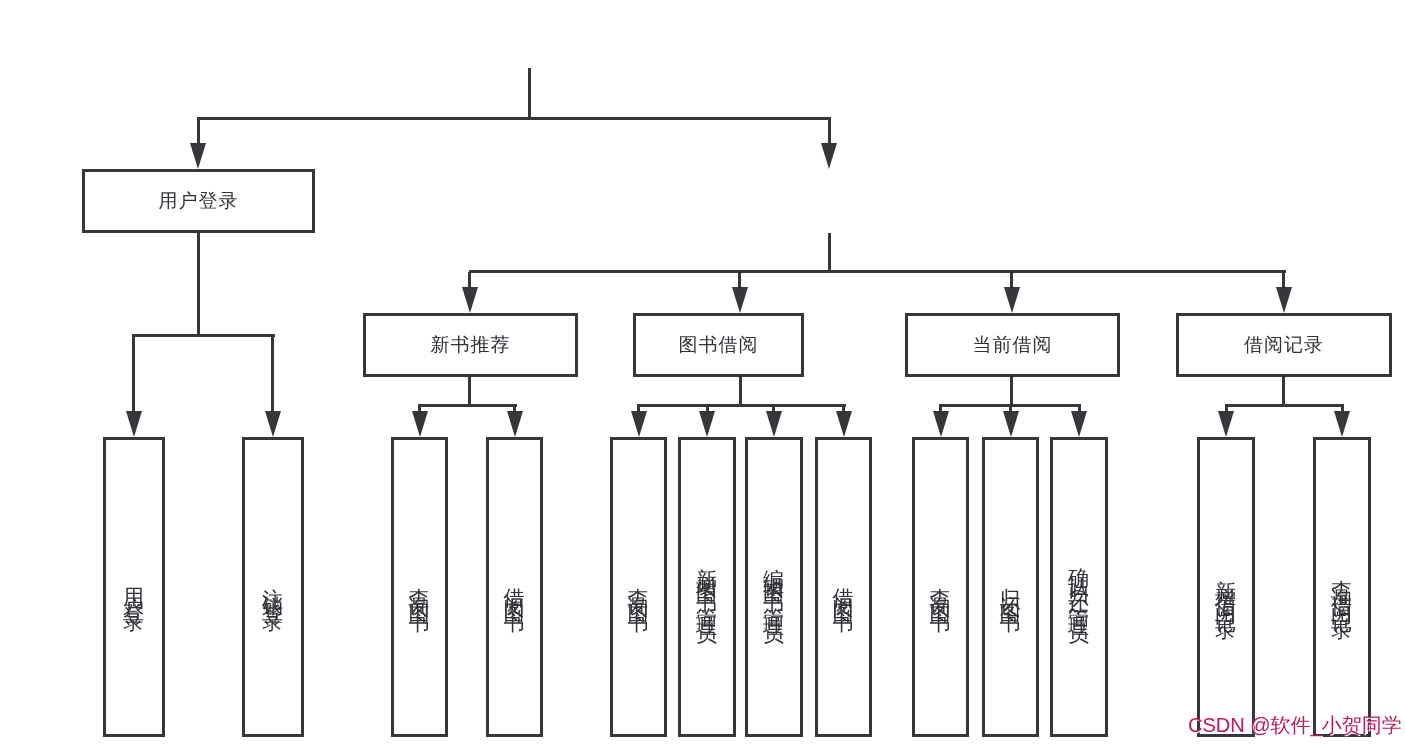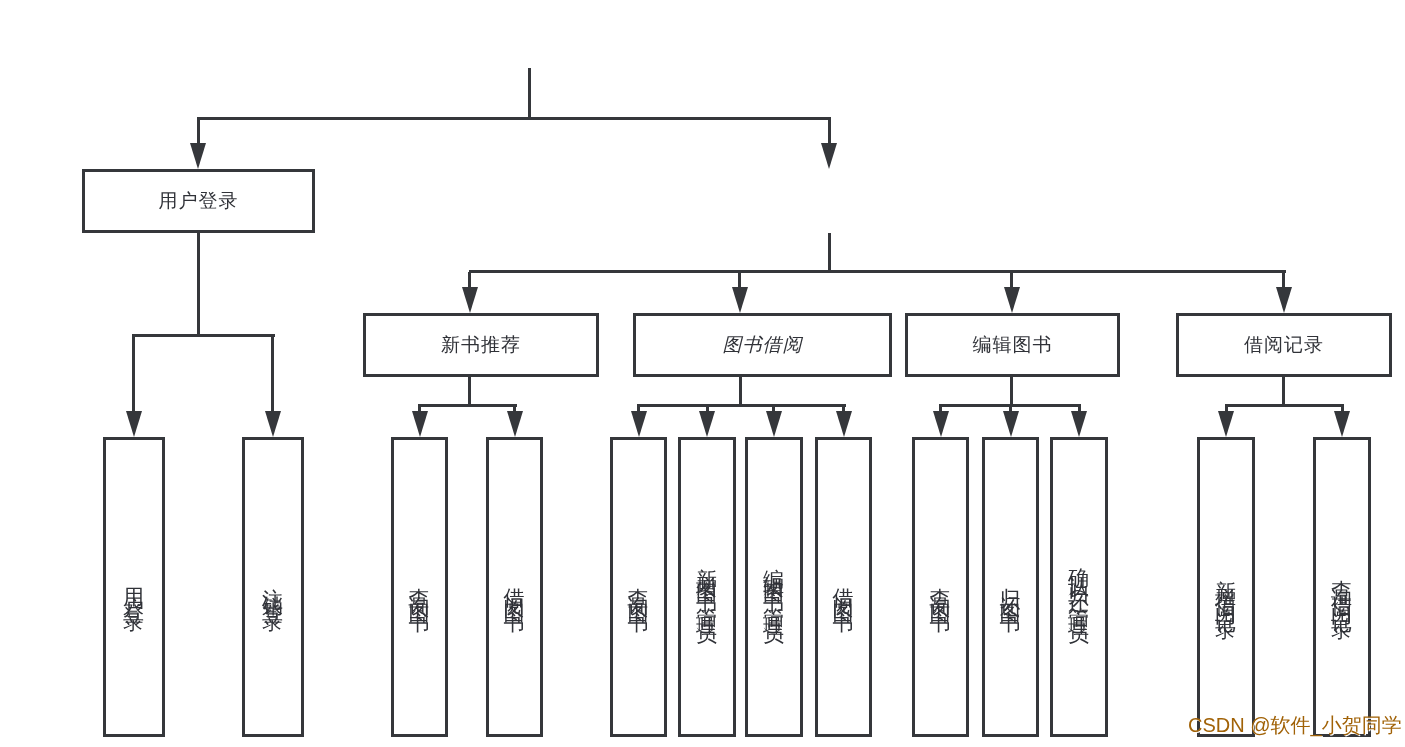--- a/index.html
+++ b/index.html
@@ -21,21 +21,21 @@
   }
   .vline { position:absolute; width:3px; background:#35373b; }
   .hline { position:absolute; height:3px; background:#35373b; }
   .arrow {
     position:absolute; width:0; height:0;
     border-left:8px solid transparent; border-right:8px solid transparent;
     border-top:26px solid #35373b;
   }
   .watermark {
     position:absolute; left:1188px; top:712px; z-index:5;
-    font-size:20px; color:#a16207; white-space:nowrap;
+    font-size:20px; color:#be185d; white-space:nowrap;
     text-shadow:1px 1px 0 #ffffff;
   }
 </style>
 </head>
 <body>
 
 <div class="canvas">
 
 
   <div class="vline" style="left:528px;top:68px;height:50px;"></div>
@@ -60,28 +60,28 @@
   <div class="hline" style="left:469px;top:270px;width:817px;"></div>
   <div class="vline" style="left:468px;top:272px;height:17px;"></div>
   <div class="arrow" style="left:462px;top:287px;"></div>
   <div class="vline" style="left:738px;top:272px;height:17px;"></div>
   <div class="arrow" style="left:732px;top:287px;"></div>
   <div class="vline" style="left:1010px;top:272px;height:17px;"></div>
   <div class="arrow" style="left:1004px;top:287px;"></div>
   <div class="vline" style="left:1282px;top:272px;height:17px;"></div>
   <div class="arrow" style="left:1276px;top:287px;"></div>
 
-  <div class="box" style="left:363px;top:313px;width:236px;height:64px;">
+  <div class="box" style="left:363px;top:313px;width:215px;height:64px;">
     <span>新书推荐</span>
   </div>
-  <div class="box" style="left:633px;top:313px;width:259px;height:64px;font-style:italic;">
+  <div class="box" style="left:633px;top:313px;width:171px;height:64px;">
     <span>图书借阅</span>
   </div>
   <div class="box" style="left:905px;top:313px;width:215px;height:64px;">
-    <span>编辑图书</span>
+    <span>当前借阅</span>
   </div>
   <div class="box" style="left:1176px;top:313px;width:216px;height:64px;">
     <span>借阅记录</span>
   </div>
 
   <div class="vline" style="left:468px;top:377px;height:29px;"></div>
   <div class="hline" style="left:418px;top:404px;width:99px;"></div>
   <div class="vline" style="left:418px;top:406px;height:8px;"></div>
   <div class="arrow" style="left:412px;top:411px;"></div>
   <div class="vline" style="left:513px;top:406px;height:8px;"></div>

